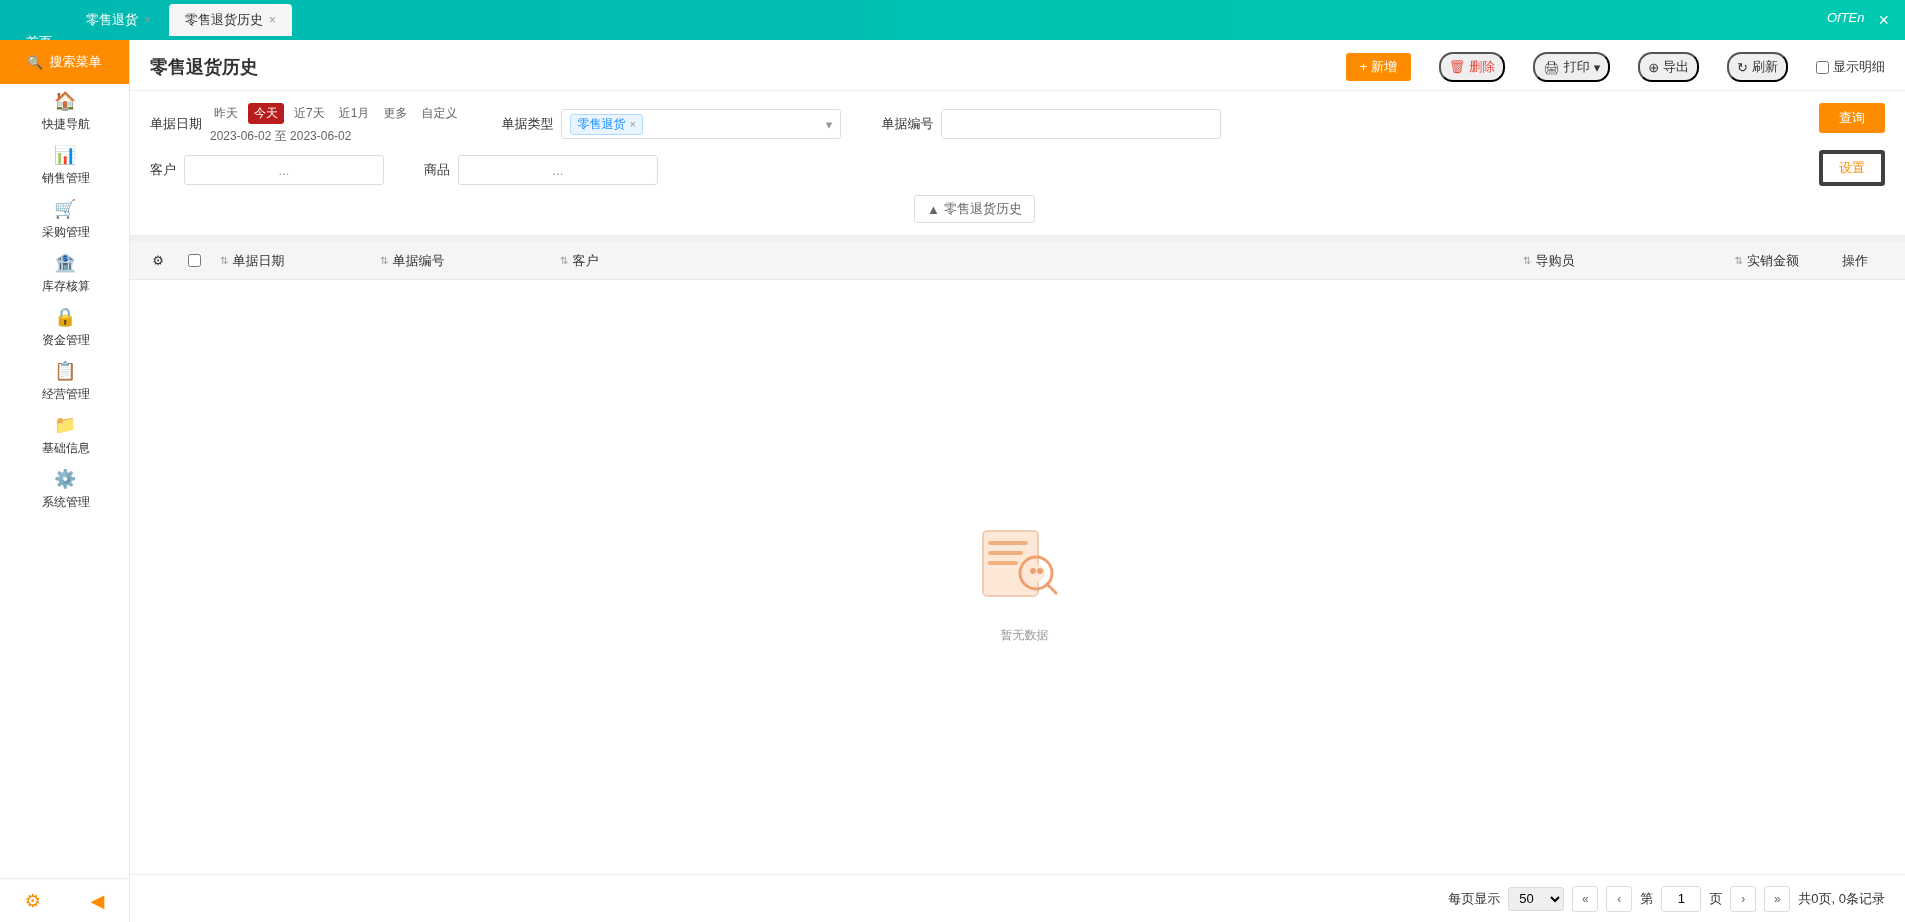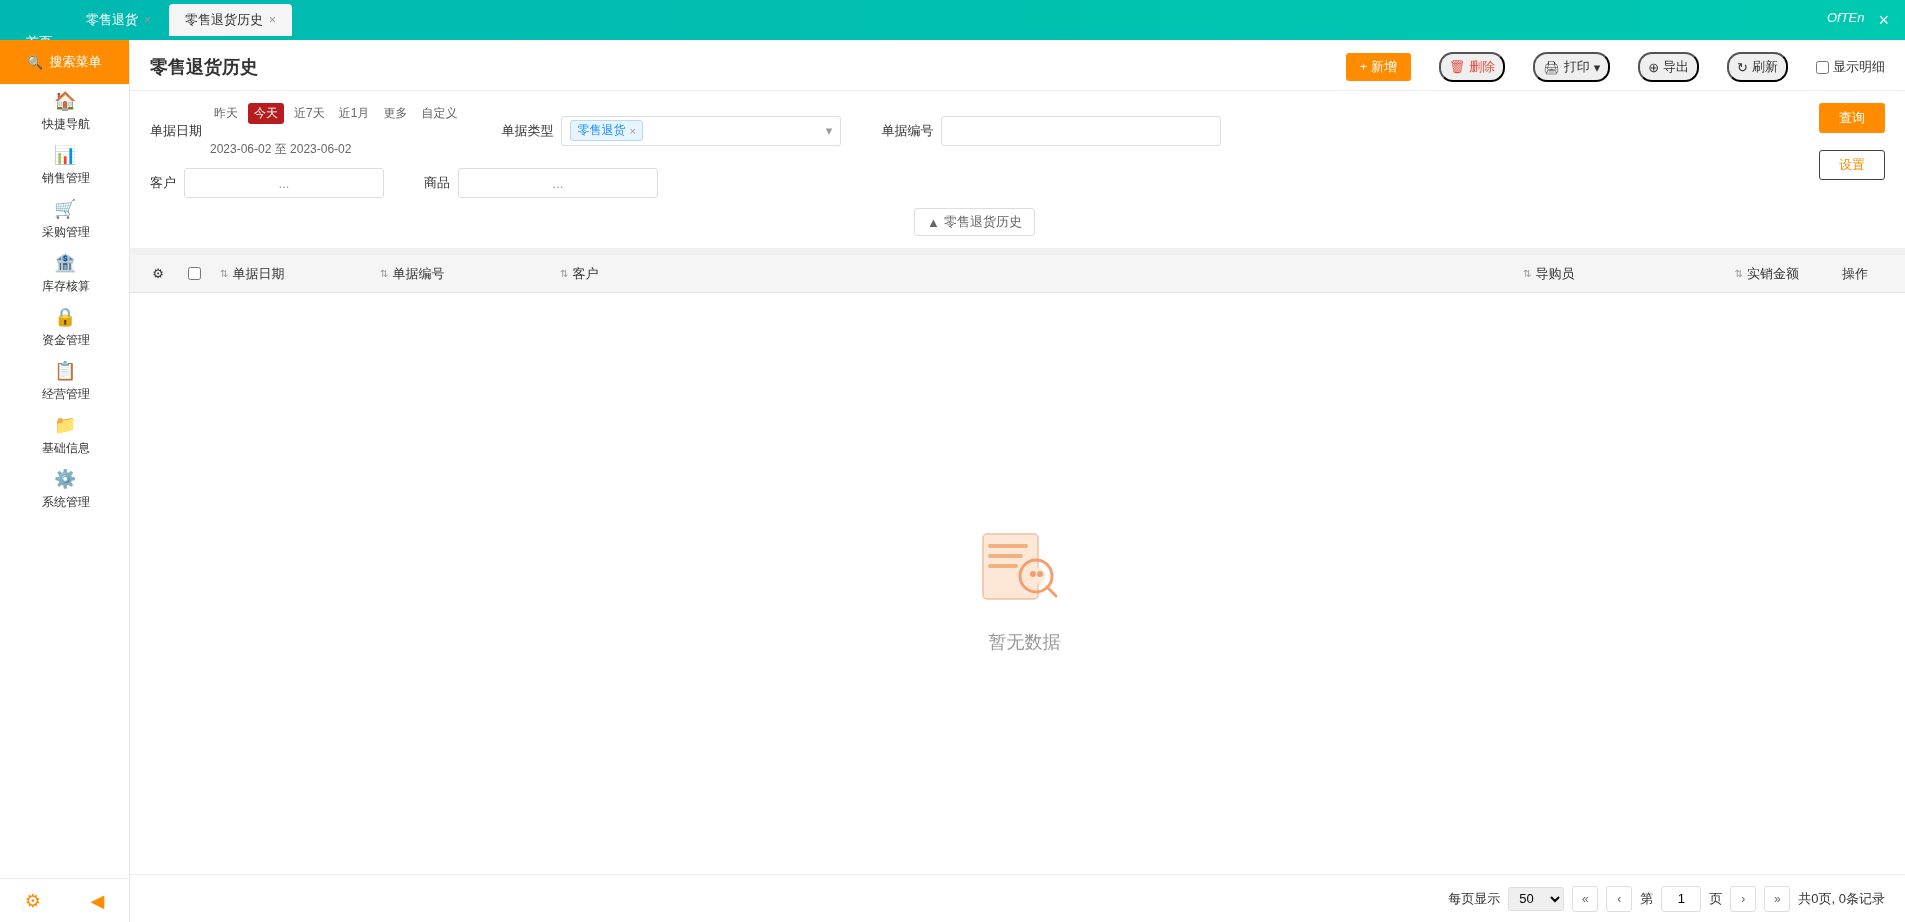--- a/index.html
+++ b/index.html
@@ -329,21 +329,21 @@
       flex-direction: column;
       align-items: center;
       justify-content: center;
       gap: 16px;
     }
     .empty-icon {
       width: 100px;
       height: 100px;
     }
     .empty-text {
-      font-size: 18px;
+      font-size: 12px;
       color: #999;
       margin-left: 14px;
     }
 
     
     .pagination {
       height: 48px;
       border-top: 1px solid #eee;
       display: flex;
       align-items: center;
@@ -390,21 +390,21 @@
       border: none;
       padding: 6px 20px;
       border-radius: 3px;
       font-size: 13px;
       cursor: pointer;
       white-space: nowrap;
     }
     .setting-btn {
       background: #fff;
       color: #ff8c00;
-      border: 1px solid #404040;
+      border: 4px solid #404040;
       padding: 5px 8px;
       border-radius: 3px;
       font-size: 13px;
       cursor: pointer;
       white-space: nowrap;
     }
     .query-setting-group {
       display: flex;
       flex-direction: column;
       gap: 17px;
@@ -414,21 +414,21 @@
     .filter-content {
       display: flex;
       align-items: flex-start;
     }
     .filter-fields {
       flex: 1;
     }
     .date-group {
       display: flex;
       flex-direction: column;
-      gap: 15px;
+      gap: 2px;
     }
   </style>
 </head>
 <body>
 
 <div class="top-bar">
   <div class="top-tabs">
     <div class="top-tab home">
       <span>首页</span>
     </div>

